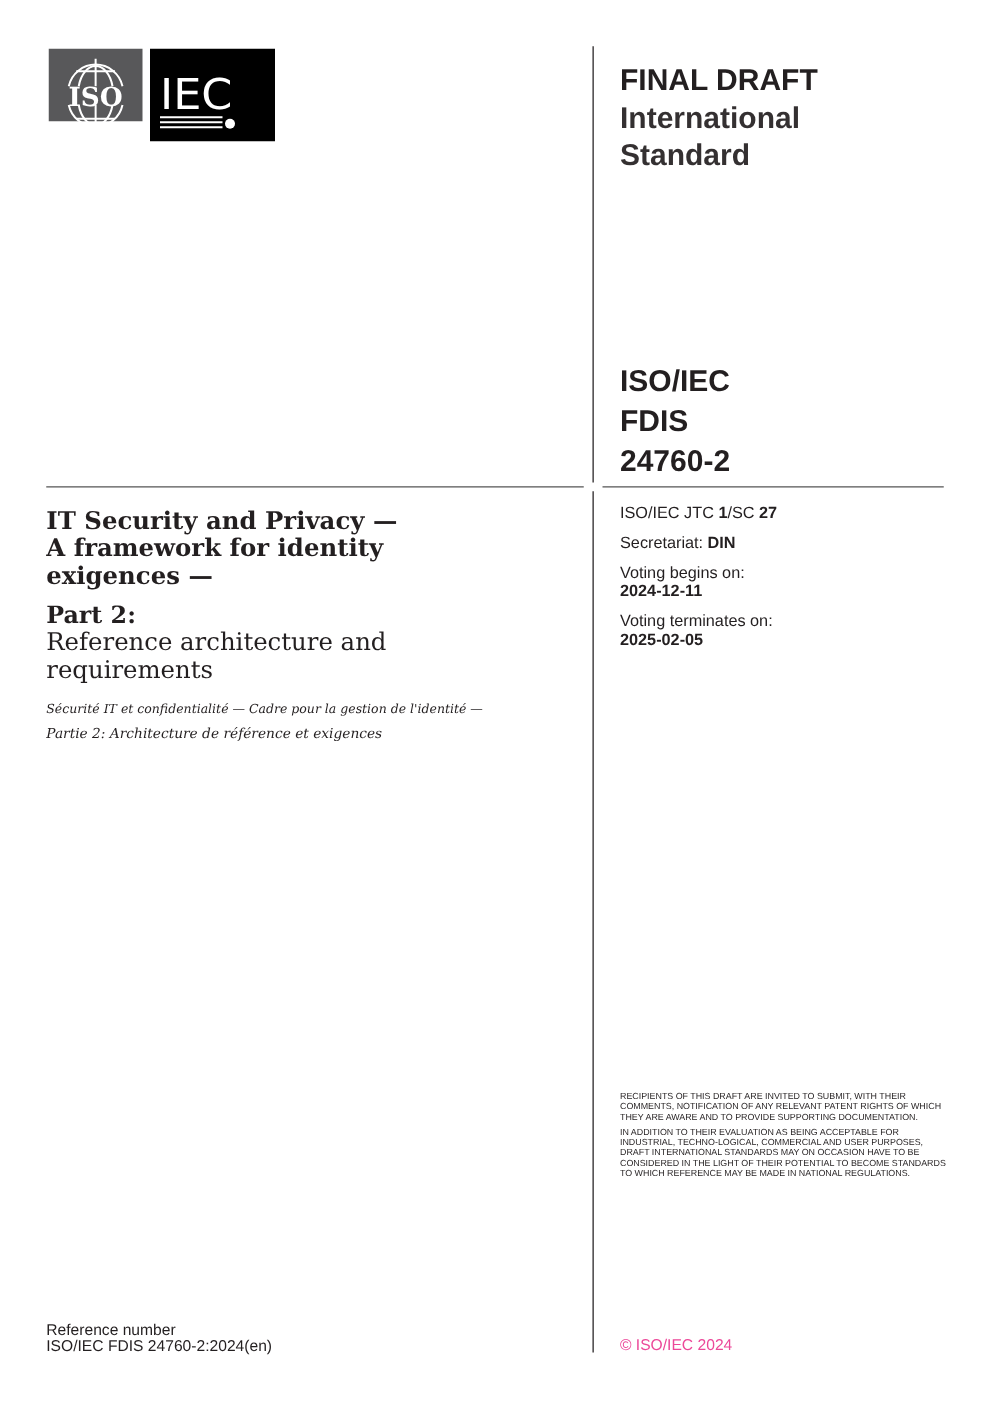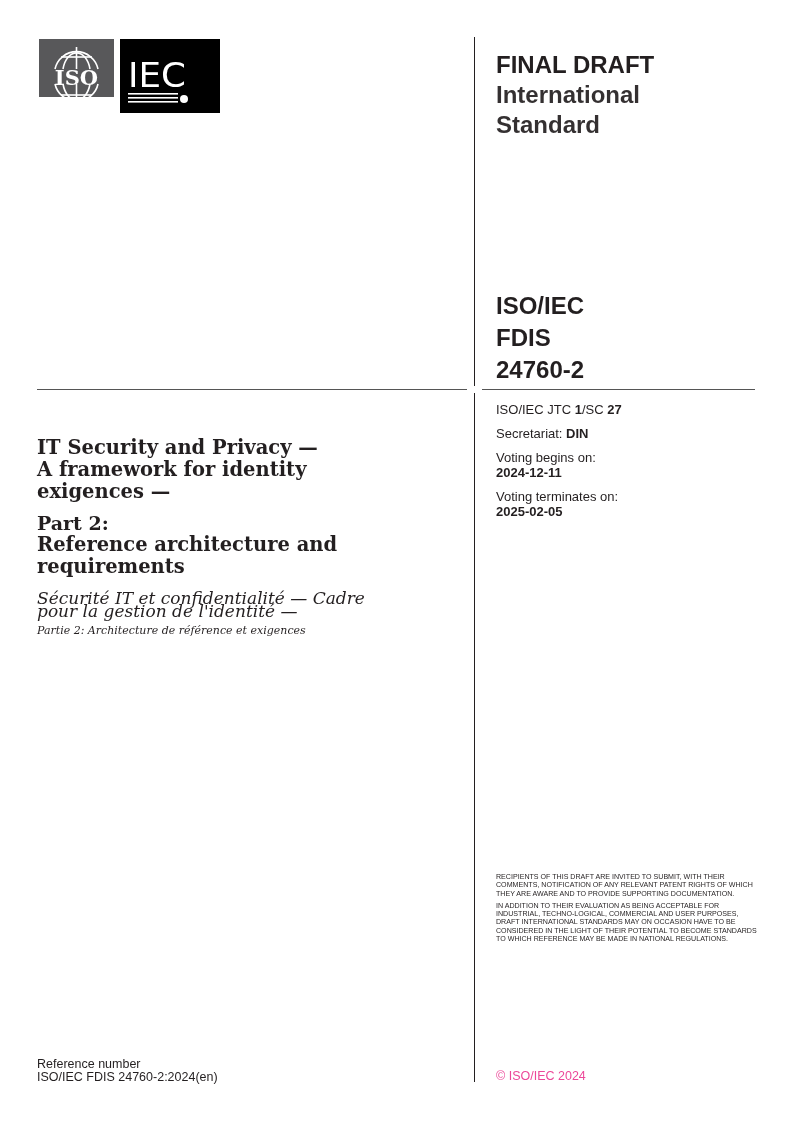--- a/index.html
+++ b/index.html
@@ -17,25 +17,25 @@
     .hrule-left { left: 37px; top: 389px; width: 430px; height: 1px; background: #555; }
     .hrule-right { left: 482px; top: 389px; width: 273px; height: 1px; background: #555; }
 
     
     .doc-type { left: 496px; top: 50px; font-size: 24px; line-height: 30px; font-weight: bold; color: #231f20; }
     .doc-type .l1 { font-weight: bold; }
     .doc-type .l2, .doc-type .l3 { font-weight: bold; opacity: 0.92; }
     .doc-number { left: 496px; top: 290px; font-size: 24px; line-height: 32px; font-weight: bold; color: #231f20; }
 
     
-    .title-block { left: 37px; top: 406px; width: 400px; font-family: "DejaVu Serif", "Liberation Serif", serif; color: #231f20; margin-top: 31px; }
+    .title-block { left: 37px; top: 406px; width: 400px; font-family: "DejaVu Serif", "Liberation Serif", serif; color: #231f20; }
     .title-main { font-size: 19.5px; line-height: 22px; font-weight: bold; }
     .title-part { margin-top: 9px; font-size: 19px; line-height: 22px; font-weight: bold; }
-    .title-sub { font-size: 19.5px; line-height: 22px; font-weight: bold; }
-    .title-fr { margin-top: 14px; font-size: 17px; line-height: 13px; font-style: italic; width: 360px; }
+    .title-sub { font-size: 19.5px; line-height: 22px; font-weight: normal; }
+    .title-fr { margin-top: 14px; font-size: 10px; line-height: 13px; font-style: italic; width: 360px; }
     .title-fr2 { margin-top: 6px; font-size: 11px; line-height: 13px; font-style: italic; }
 
     
     .meta { left: 496px; top: 402px; font-size: 13px; line-height: 15px; color: #231f20; }
     .meta .row { margin-bottom: 9px; }
     .meta b { font-weight: bold; }
 
     
     .notice { left: 496px; top: 873px; width: 265px; font-size: 7.1px; line-height: 8.3px; color: #231f20; text-transform: uppercase; }
     .notice p { margin-bottom: 4px; }

